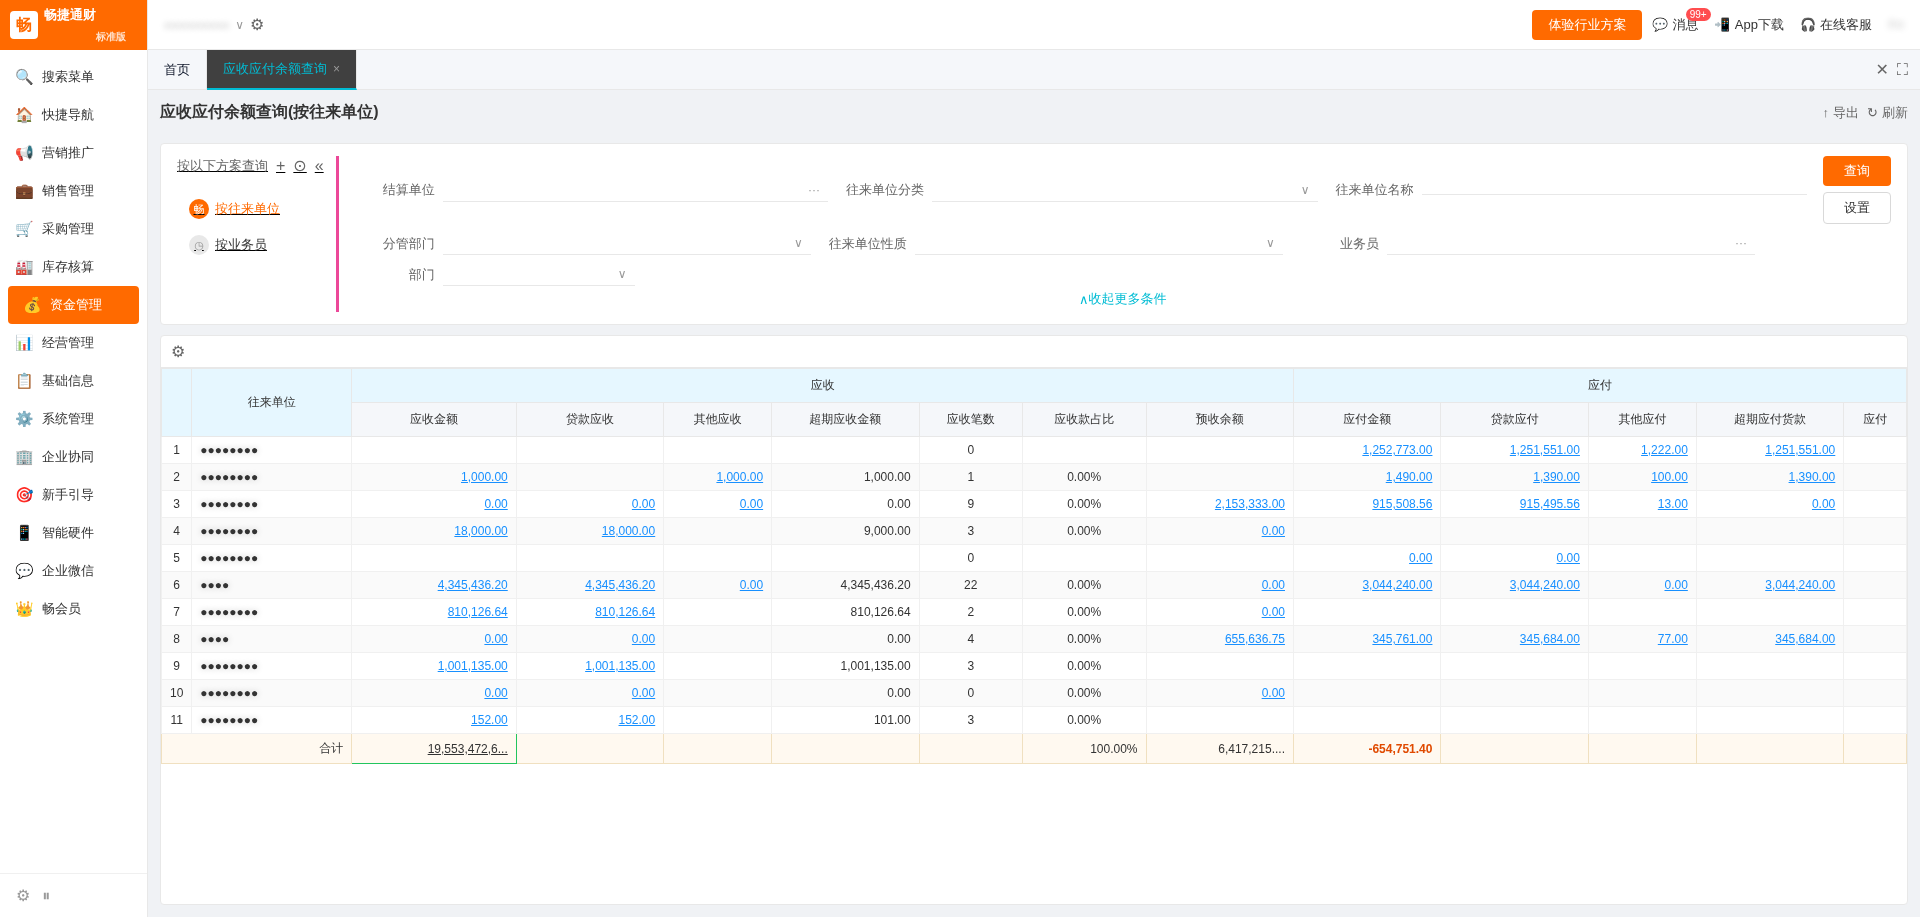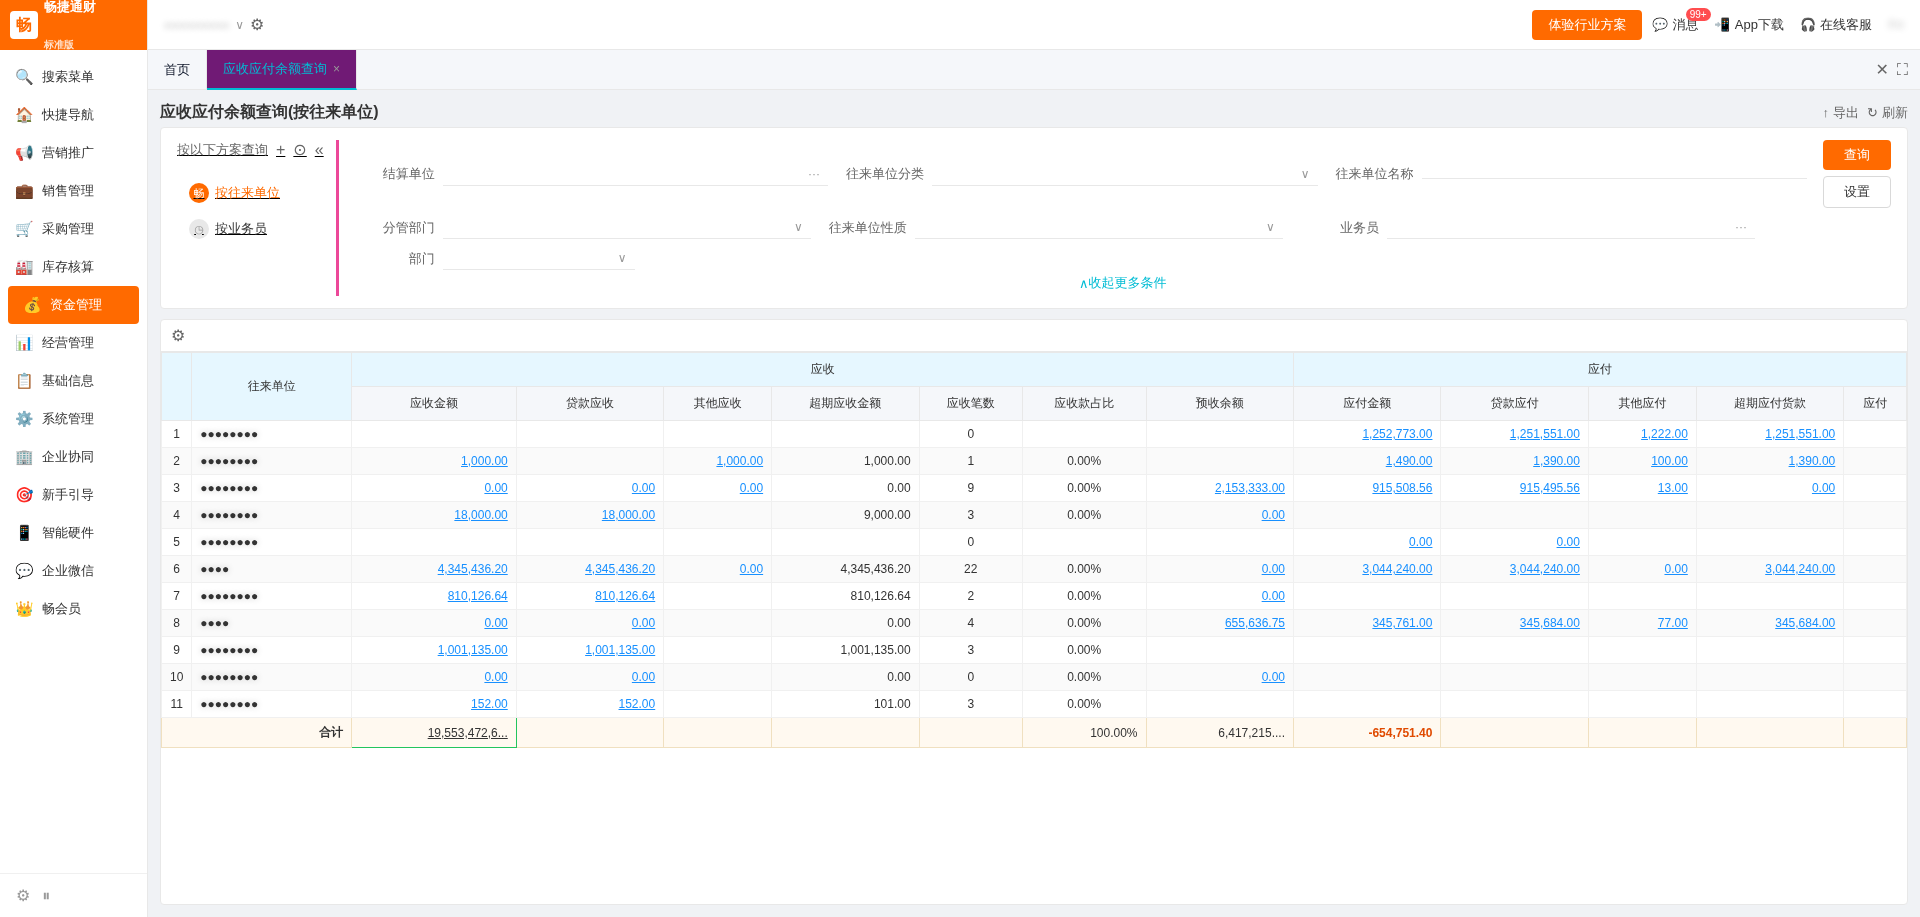--- a/index.html
+++ b/index.html
@@ -13,21 +13,21 @@
     }
     .sidebar-logo {
       height: 50px; background: #ff6a00; display: flex; align-items: center; padding: 0 10px;
       color: #fff; font-size: 13px; font-weight: bold; gap: 6px;
     }
     .sidebar-logo-icon {
       width: 28px; height: 28px; background: #fff; border-radius: 4px;
       display: flex; align-items: center; justify-content: center;
       color: #ff6a00; font-size: 16px; font-weight: bold;
     }
-    .sidebar-logo-text { display: flex; flex-direction: column; line-height: 1.2; font-family: Liberation Serif, serif; }
+    .sidebar-logo-text { display: flex; flex-direction: row; line-height: 1.2; font-family: Liberation Serif, serif; }
     .sidebar-logo-sub { font-size: 10px; opacity: 0.8; margin-top: 24px; }
     .sidebar-nav { flex: 1; overflow-y: auto; padding: 8px 0; }
     .sidebar-item {
       display: flex; align-items: center; gap: 8px; padding: 10px 16px;
       cursor: pointer; color: #333; font-size: 13px;
     }
     .sidebar-item.active { background: #ff6a00; color: #fff; border-radius: 4px; margin: 0 8px; }
     .sidebar-item-icon { width: 18px; height: 18px; display: flex; align-items: center; justify-content: center; font-size: 15px; }
     .sidebar-footer {
       padding: 12px 16px; border-top: 1px solid #f0f0f0; display: flex; gap: 12px; align-items: center;
@@ -69,37 +69,37 @@
     .tab-bar {
       background: #f5f7fa; border-bottom: 1px solid #e8e8e8;
       display: flex; align-items: center; padding: 0; height: 40px;
     }
     .tab-item {
       height: 40px; display: flex; align-items: center; padding: 0 16px; gap: 6px;
       cursor: pointer; color: #666; font-size: 13px; border-right: 1px solid #e8e8e8;
     }
     .tab-item.home { color: #0f172a; }
     .tab-item.active {
-      background: #701a75; color: #00bcd4; border-bottom: 2px solid #00bcd4;
+      background: #404040; color: #00bcd4; border-bottom: 2px solid #00bcd4;
       font-weight: 500;
     }
     .tab-close { color: #999; font-size: 12px; cursor: pointer; }
     .tab-bar-controls { margin-left: auto; display: flex; align-items: center; gap: 8px; padding-right: 12px; color: #666; }
     .tab-bar-btn { cursor: pointer; font-size: 16px; color: #666; }
 
     
     .page-content {
       flex: 1; overflow: hidden; display: flex; flex-direction: column;
       background: #f0f2f5; padding: 12px;
     }
 
     
     .page-title-bar {
       display: flex; align-items: center; justify-content: space-between;
-      margin-bottom: 4px;
+      margin-bottom: 20px;
     }
     .page-title { font-size: 16px; font-weight: bold; color: #333; }
     .page-actions { display: flex; gap: 8px; }
     .page-action-btn {
       display: flex; align-items: center; gap: 4px; color: #666; cursor: pointer; font-size: 13px;
     }
 
     
     .filter-area {
       background: #fff; border-radius: 4px; padding: 12px 16px; margin-bottom: 10px;
@@ -621,21 +621,21 @@
     <td class=""></td>
     <td class=""></td>
     <td class=""></td>
     <td class=""></td>
     <td class=""></td>
     <td class=""></td>
   </tr>
             </tbody>
           <tfoot>
             <tr>
-              <td colspan="2" style="text-align:right;font-weight:bold;background:#fff9f0;border:1px solid #f0e0c0;">合计</td>
+              <td colspan="2" style="text-align:right;font-weight:normal;background:#fff9f0;border:1px solid #f0e0c0;">合计</td>
               <td class="link-val" style="background:#fff9f0;border:1px solid #22c55e;">19,553,472,6...</td>
               <td style="background:#fff9f0;border:1px solid #f0e0c0;"></td>
               <td style="background:#fff9f0;border:1px solid #f0e0c0;"></td>
               <td style="background:#fff9f0;border:1px solid #f0e0c0;"></td>
               <td style="background:#fff9f0;border:1px solid #f0e0c0;"></td>
               <td style="text-align:right;background:#fff9f0;border:1px solid #f0e0c0;">100.00%</td>
               <td style="text-align:right;background:#fff9f0;border:1px solid #f0e0c0;">6,417,215....</td>
               <td style="text-align:right;color:#e04a00;font-weight:bold;background:#fff9f0;border:1px solid #f0e0c0;">-654,751.40</td>
               <td style="background:#fff9f0;border:1px solid #f0e0c0;"></td>
               <td style="background:#fff9f0;border:1px solid #f0e0c0;"></td>

